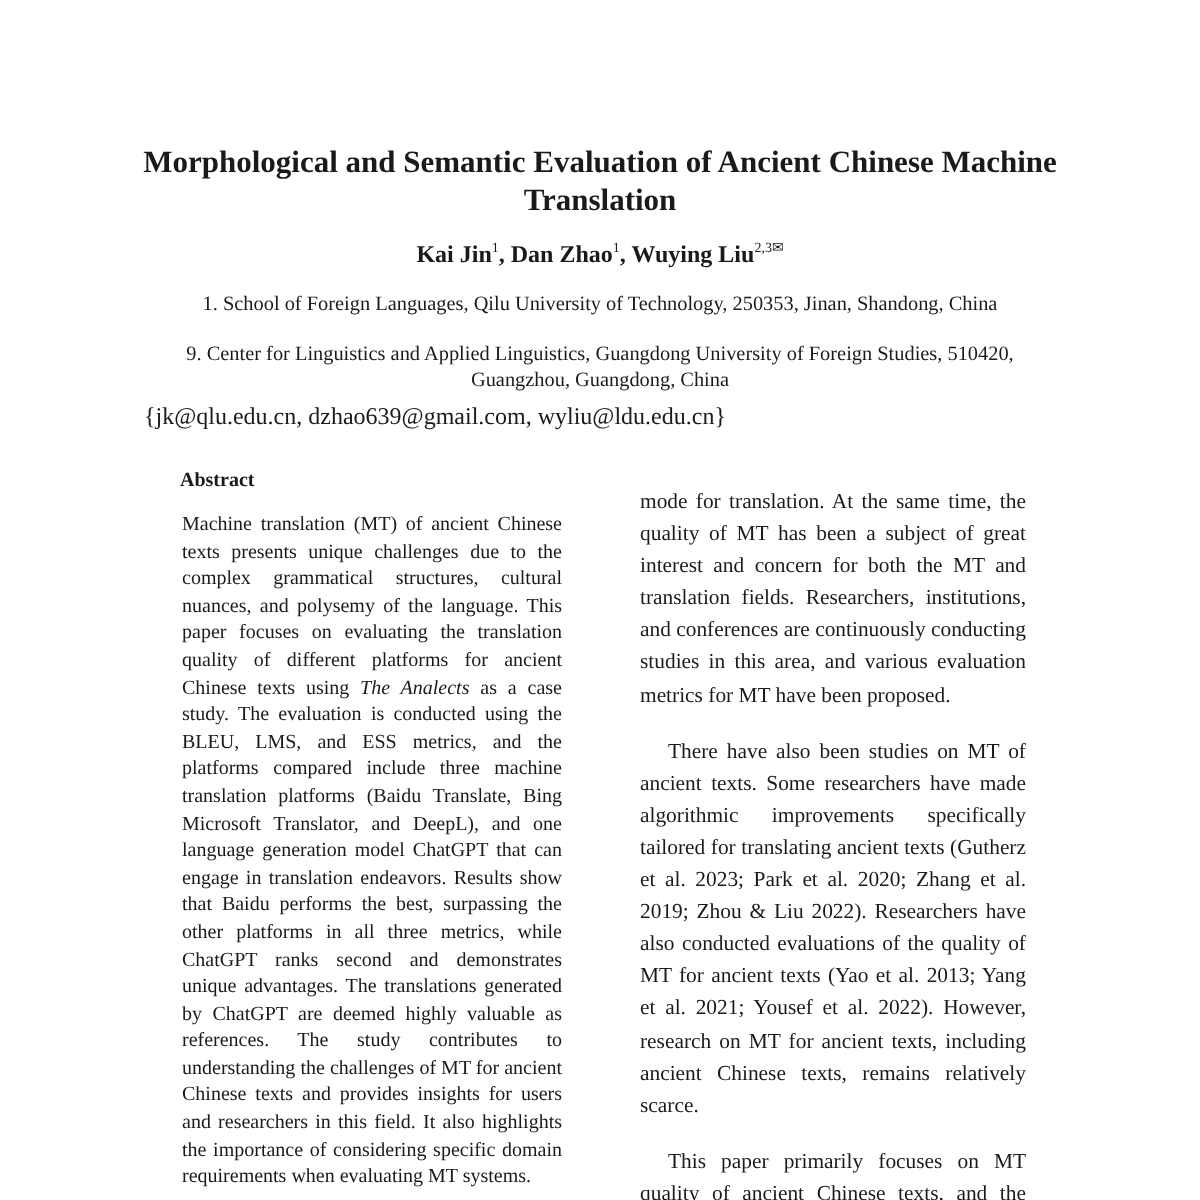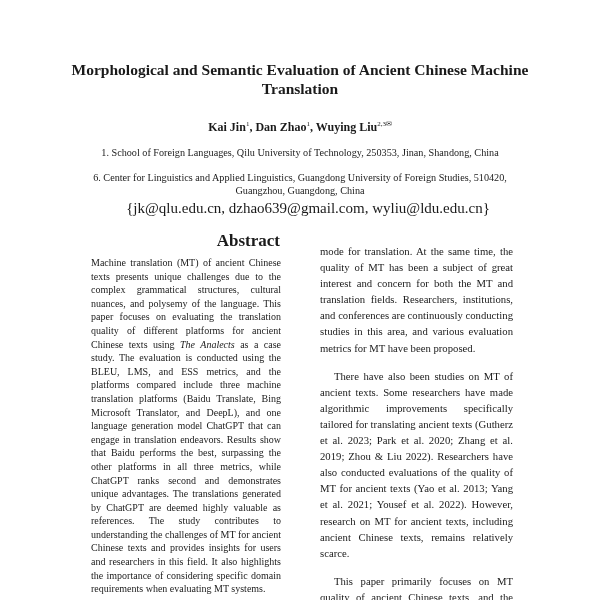--- a/index.html
+++ b/index.html
@@ -1,40 +1,40 @@
 <!DOCTYPE html>
 <html><head>
 <meta charset="utf-8">
 <style>
   html, body { margin: 0; padding: 0; background: #ffffff; }
   body {
     width: 600px; height: 600px; overflow: hidden; position: relative;
     font-family: "Liberation Serif", "DejaVu Serif", serif; color: #1a1a1a;
   }
   .title {
-    position: absolute; left: 60px; top: 60px; width: 480px;
+    position: absolute; left: 60px; top: 72px; width: 480px;
     text-align: center; font-weight: bold; font-size: 15.5px; line-height: 19px;
   }
   .authors {
     position: absolute; left: 60px; top: 120px; width: 480px;
     text-align: center; font-weight: bold; font-size: 12px; line-height: 14px;
   }
   .authors sup { font-size: 7px; font-weight: normal; vertical-align: super; line-height: 0; }
   .affils {
     position: absolute; left: 80px; top: 134px; width: 440px;
     text-align: center; font-size: 10.2px; line-height: 13.2px;
   }
   .affils div { margin: 12px; }
   .emails {
-    position: absolute; left: 88px; top: 202px; width: 440px;
-    text-align: center; font-size: 15px; line-height: 13px;
+    position: absolute; left: 72px; top: 202px; width: 440px;
+    text-align: left; font-size: 12px; line-height: 13px;
   }
   .abstract-heading {
     position: absolute; left: 90px; top: 234px; width: 190px;
-    text-align: right; font-weight: bold; font-size: 17px; line-height: 14px;
+    text-align: left; font-weight: bold; font-size: 10px; line-height: 14px;
   }
   .abstract-body {
     position: absolute; left: 91px; top: 256px; width: 190px;
     font-size: 10px; line-height: 13.6px; text-align: justify;
   }
   .right-col {
     position: absolute; left: 308px; top: 231px; width: 217px;
     font-size: 10.7px; line-height: 16.1px; text-align: justify;
   }
   .right-col p { margin: 12px; text-indent: 0; }
@@ -46,21 +46,21 @@
 <body>
 
 <div class="title">Morphological and Semantic Evaluation of Ancient Chinese Machine Translation</div>
 
 <div class="authors">
   <span>Kai Jin</span><sup>1</sup><span>, </span><span>Dan Zhao</span><sup>1</sup><span>, </span><span>Wuying Liu</span><sup>2,3✉</sup>
 </div>
 
 <div class="affils">
   <div>1. School of Foreign Languages, Qilu University of Technology, 250353, Jinan, Shandong, China</div>
-  <div>6. Center for Linguistics and Applied Linguistics, Guangdong University of Foreign Studies, 510420, Guangzhou, Guangdong, China</div>
+  <div>9. Center for Linguistics and Applied Linguistics, Guangdong University of Foreign Studies, 510420, Guangzhou, Guangdong, China</div>
 </div>
 
 <div class="emails">{jk@qlu.edu.cn, dzhao639@gmail.com, wyliu@ldu.edu.cn}</div>
 
 <div class="abstract-heading">Abstract</div>
 
 <div class="abstract-body">
   <p><span>Machine translation (MT) of ancient Chinese texts presents unique challenges due to the complex grammatical structures, cultural nuances, and polysemy of the language. This paper focuses on evaluating the translation quality of different platforms for ancient Chinese texts using </span><i>The Analects</i><span> as a case study. The evaluation is conducted using the BLEU, LMS, and ESS metrics, and the platforms compared include three machine translation platforms (Baidu Translate, Bing Microsoft Translator, and DeepL), and one language generation model ChatGPT that can engage in translation endeavors. Results show that Baidu performs the best, surpassing the other platforms in all three metrics, while ChatGPT ranks second and demonstrates unique advantages. The translations generated by ChatGPT are deemed highly valuable as references. The study contributes to understanding the challenges of MT for ancient Chinese texts and provides insights for users and researchers in this field. It also highlights the importance of considering specific domain requirements when evaluating MT systems.</span></p>
 </div>
 

